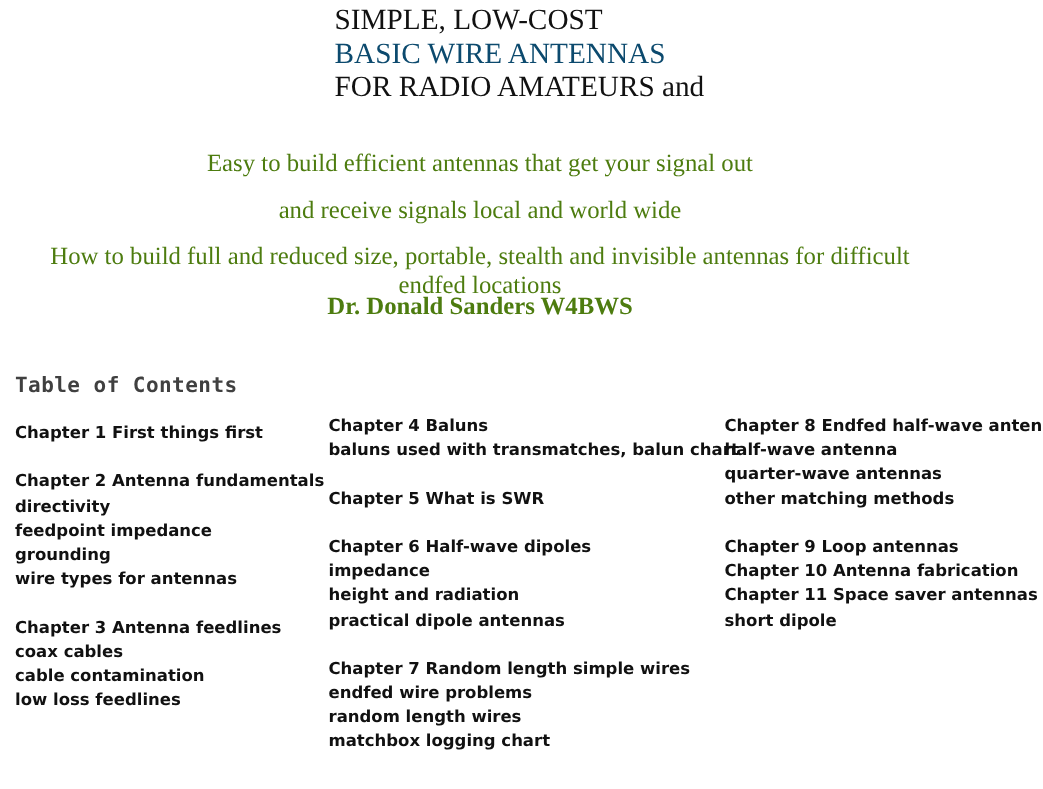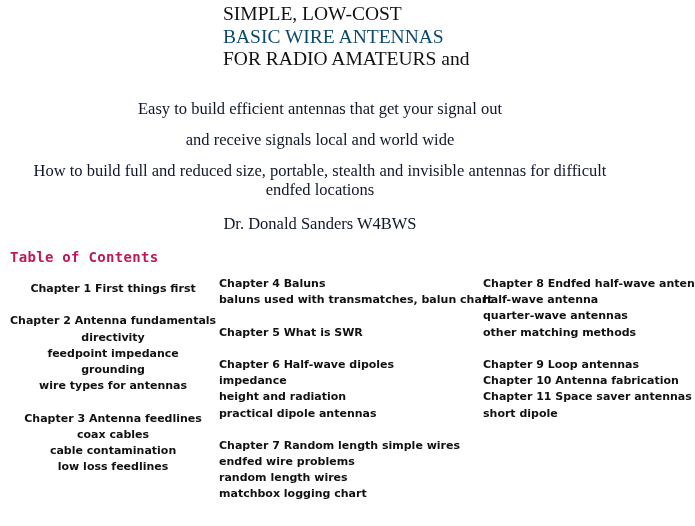--- a/index.html
+++ b/index.html
@@ -28,32 +28,32 @@
       color: #0c4a6e;
     }
     .subtitle {
       position: absolute;
       left: 0;
       width: 640px;
       text-align: center;
       font-family: "Liberation Serif", serif;
       font-size: 16.5px;
       line-height: 19px;
-      color: #0f172a;
+      color: #4d7c0f;
       white-space: nowrap;
     }
     .toc-heading {
       position: absolute;
       left: 10px;
       top: 249px;
       font-family: "DejaVu Sans Mono", monospace;
       font-weight: bold;
       font-size: 14px;
       letter-spacing: 0.3px;
-      color: #be185d;
+      color: #404040;
     }
     .toc-col {
       position: absolute;
       font-family: "DejaVu Sans", sans-serif;
       font-weight: bold;
       font-size: 11px;
       line-height: 16.2px;
       color: #111111;
       white-space: nowrap;
     }
@@ -72,25 +72,25 @@
 <div class="title-block">
   <div>SIMPLE, LOW-COST</div>
   <div class="red">BASIC WIRE ANTENNAS</div>
   <div>FOR RADIO AMATEURS and</div>
 </div>
 
 <div class="subtitle" style="top:99px; left:0; width:640px;">Easy to build efficient antennas that get your signal out</div>
 <div class="subtitle" style="top:130px; left:0; width:640px;">and receive signals local and world wide</div>
 <div class="subtitle" style="top:161px; left:0; width:640px;">How to build full and reduced size, portable, stealth and invisible antennas for difficult</div>
 <div class="subtitle" style="top:180px; left:0; width:640px;">endfed locations</div>
-<div class="subtitle" style="top:214px; left:0; width:640px;">Dr. Donald Sanders W4BWS</div>
+<div class="subtitle" style="top:194px; left:0; width:640px;font-weight:bold;">Dr. Donald Sanders W4BWS</div>
 
 <div class="toc-heading">Table of Contents</div>
 
-<div class="toc-col" style="left:10px; top:281px;text-align:center;">
+<div class="toc-col" style="left:10px; top:281px;">
   <span class="line">Chapter 1 First things first</span>
   <span class="gap"></span>
   <span class="line">Chapter 2 Antenna fundamentals</span>
   <span class="line">directivity</span>
   <span class="line">feedpoint impedance</span>
   <span class="line">grounding</span>
   <span class="line">wire types for antennas</span>
   <span class="gap"></span>
   <span class="line">Chapter 3 Antenna feedlines</span>
   <span class="line">coax cables</span>

